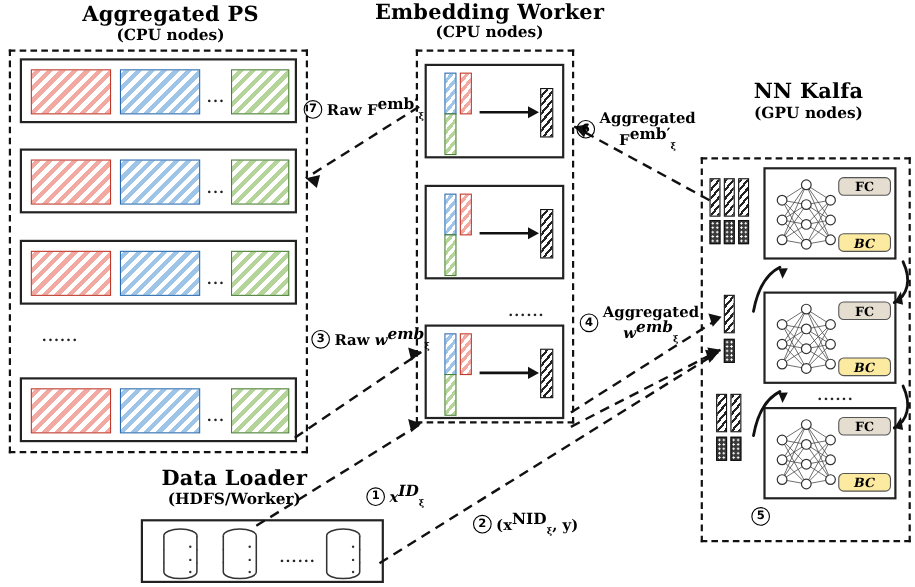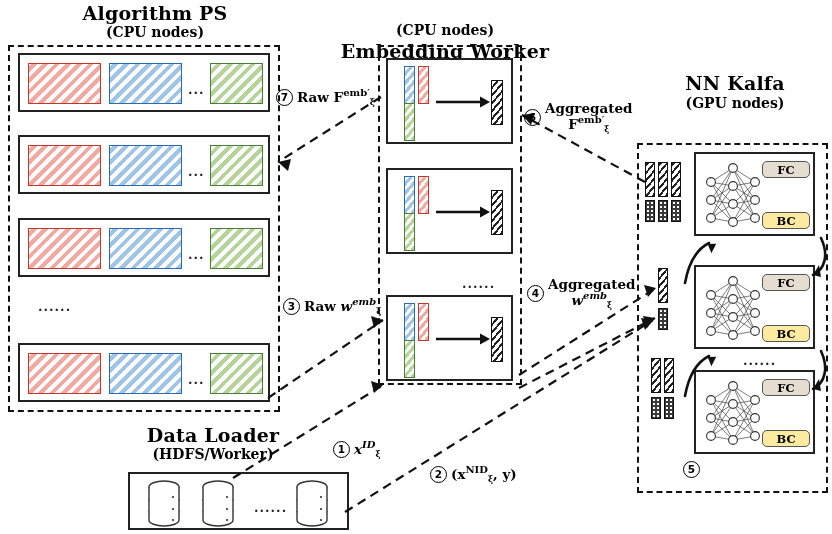--- a/index.html
+++ b/index.html
@@ -41,39 +41,39 @@
     background:#3a3a3a;
     background-image:radial-gradient(#ffffff 0.9px, transparent 1px);
     background-size:4px 4px;}
 
   
   .chip{box-sizing:border-box;border:1.6px solid #555;border-radius:5px;
         font-size:11.5px;font-weight:bold;text-align:center;
         display:flex;align-items:center;justify-content:center;
         font-family:"DejaVu Serif",serif;}
   .chip.fc{background:#e4ddd0;}
-  .chip.bc{background:#fbeaa0;}
+  .chip.bc{background:#fbeaa0;font-style:italic;}
 
   
   .steplab{display:flex;align-items:center;gap:4px;white-space:nowrap;}
   .circnum{display:inline-flex;align-items:center;justify-content:center;
     width:15px;height:15px;border:1.6px solid #000;border-radius:50%;
     font-size:10.5px;font-weight:bold;font-family:"DejaVu Sans",sans-serif;
     flex:0 0 auto;line-height:1;}
   .lab{font-size:13.5px;font-weight:bold;line-height:1.05;}
   .lab i{font-style:italic;}
-  .lab sup{font-size:10px;font-weight:bold;vertical-align:super;}
+  .lab sup{font-size:14px;font-weight:bold;vertical-align:super;}
   .lab sub{font-size:8.5px;font-weight:bold;vertical-align:sub;}
 
   svg{overflow:visible;}
 </style>
 </head>
 <body>
 
-<div class="abs title" style="left:60px;top:2px;width:190px;">Algorithm PS</div>
+<div class="abs title" style="left:60px;top:2px;width:190px;">Aggregated PS</div>
 <div class="abs subtitle" style="left:60px;top:24px;width:190px;">(CPU nodes)</div>
 
 <div class="abs dashgroup" style="left:8px;top:45px;width:272px;height:367px;"></div>
 
 <div class="abs nodebox" style="left:18px;top:53px;width:252px;height:59px;">
   <div class="abs shard red" style="left:8px;top:8px;width:73px;height:41px;"></div>
   <div class="abs shard blue" style="left:89px;top:8px;width:73px;height:41px;"></div>
   <div class="abs dots" style="left:168px;top:28px;">...</div>
   <div class="abs shard green" style="left:190px;top:8px;width:53px;height:41px;"></div>
 </div>
@@ -94,21 +94,21 @@
 
 <div class="abs dots" style="left:38px;top:300px;">......</div>
 
 <div class="abs nodebox" style="left:18px;top:343px;width:252px;height:59px;">
   <div class="abs shard red" style="left:8px;top:8px;width:73px;height:41px;"></div>
   <div class="abs shard blue" style="left:89px;top:8px;width:73px;height:41px;"></div>
   <div class="abs dots" style="left:168px;top:28px;">...</div>
   <div class="abs shard green" style="left:190px;top:8px;width:53px;height:41px;"></div>
 </div>
 
-<div class="abs title" style="left:340px;top:0px;width:210px;margin-top:40px;">Embedding Worker</div>
+<div class="abs title" style="left:340px;top:0px;width:210px;">Embedding Worker</div>
 <div class="abs subtitle" style="left:340px;top:22px;width:210px;">(CPU nodes)</div>
 
 <div class="abs dashgroup" style="left:378px;top:45px;width:144px;height:340px;"></div>
 
 <div class="abs nodebox" style="left:386px;top:58px;width:127px;height:86px;">
   <div class="abs vbar blue" style="left:16px;top:6px;width:11px;height:38px;"></div>
   <div class="abs vbar red" style="left:30px;top:6px;width:11px;height:38px;"></div>
   <div class="abs vbar green" style="left:16px;top:43px;width:11px;height:38px;"></div>
   <svg class="abs" style="left:48px;top:35px;" width="56" height="14">
     <line x1="0" y1="7" x2="44" y2="7" stroke="#111" stroke-width="2.4"></line>

